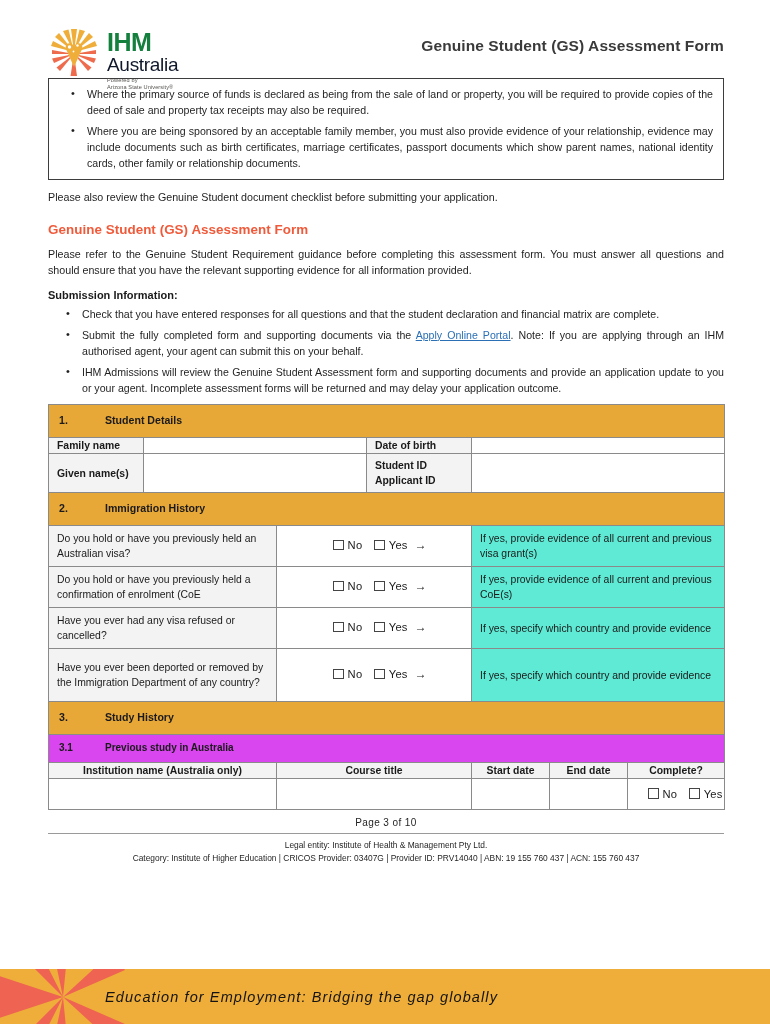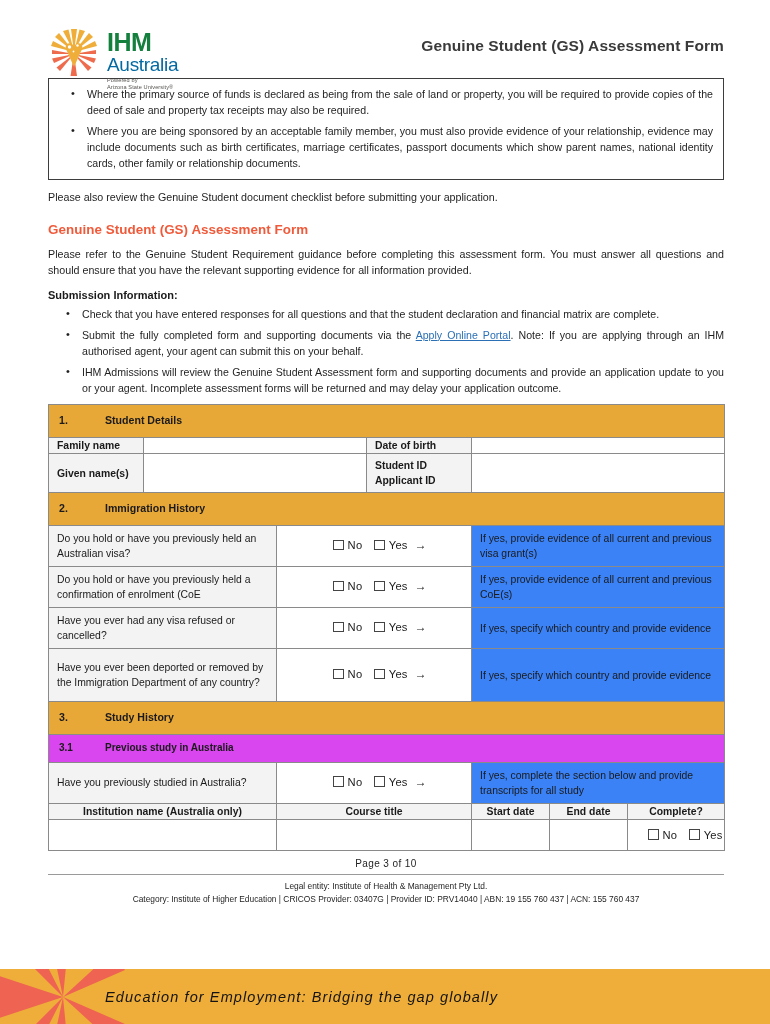--- a/index.html
+++ b/index.html
@@ -48,21 +48,21 @@
   }
   .logo-ihm {
     font-size: 25px;
     font-weight: bold;
     color: #15803d;
     letter-spacing: -0.5px;
     line-height: 0.95;
   }
   .logo-australia {
     font-size: 19px;
-    color: #0369a1;
+    color: #0f172a;
     line-height: 1;
     letter-spacing: -0.3px;
   }
   .logo-powered {
     font-size: 5.6px;
     color: #55524f;
     line-height: 1.35;
     margin-top: 3px;
     letter-spacing: 0.1px;
   }
@@ -174,21 +174,21 @@
   td.label-cell {
     background: #F3F3F3;
     font-weight: bold;
     width: 95px;
   }
   td.value-cell { background: #ffffff; }
   td.q-cell {
     background: #F3F3F3;
     width: 228px;
   }
-  td.ev-cell { background: #3b82f6; }
+  td.ev-cell { background: #5eead4; }
   td.chk-cell {
     background: #ffffff;
     text-align: center;
     width: 195px;
     white-space: nowrap;
   }
   td.colhead {
     background: #F3F3F3;
     font-weight: bold;
     text-align: center;
@@ -402,27 +402,20 @@
         </tr>
 
         <tr>
           <td class="band" colspan="7"><span class="num">3.</span><span>Study History</span></td>
         </tr>
 
         <tr>
           <td class="subband" colspan="7"><span class="num">3.1</span><span>Previous study in Australia</span></td>
         </tr>
 
-        <tr>
-          <td class="q-cell" colspan="2" style="height:40px">Have you previously studied in Australia?</td>
-          <td class="chk-cell" colspan="2">
-            <span class="chk-group"><span class="cbx"></span><span>No</span><span class="gap"></span><span class="cbx"></span><span>Yes</span><span class="arrow">→</span></span>
-          </td>
-          <td class="ev-cell" colspan="3">If yes, complete the section below and provide transcripts for all study</td>
-        </tr>
 
         <tr>
           <td class="colhead" colspan="2">Institution name (Australia only)</td>
           <td class="colhead" colspan="2">Course title</td>
           <td class="colhead">Start date</td>
           <td class="colhead">End date</td>
           <td class="colhead">Complete?</td>
         </tr>
 
         <tr>

